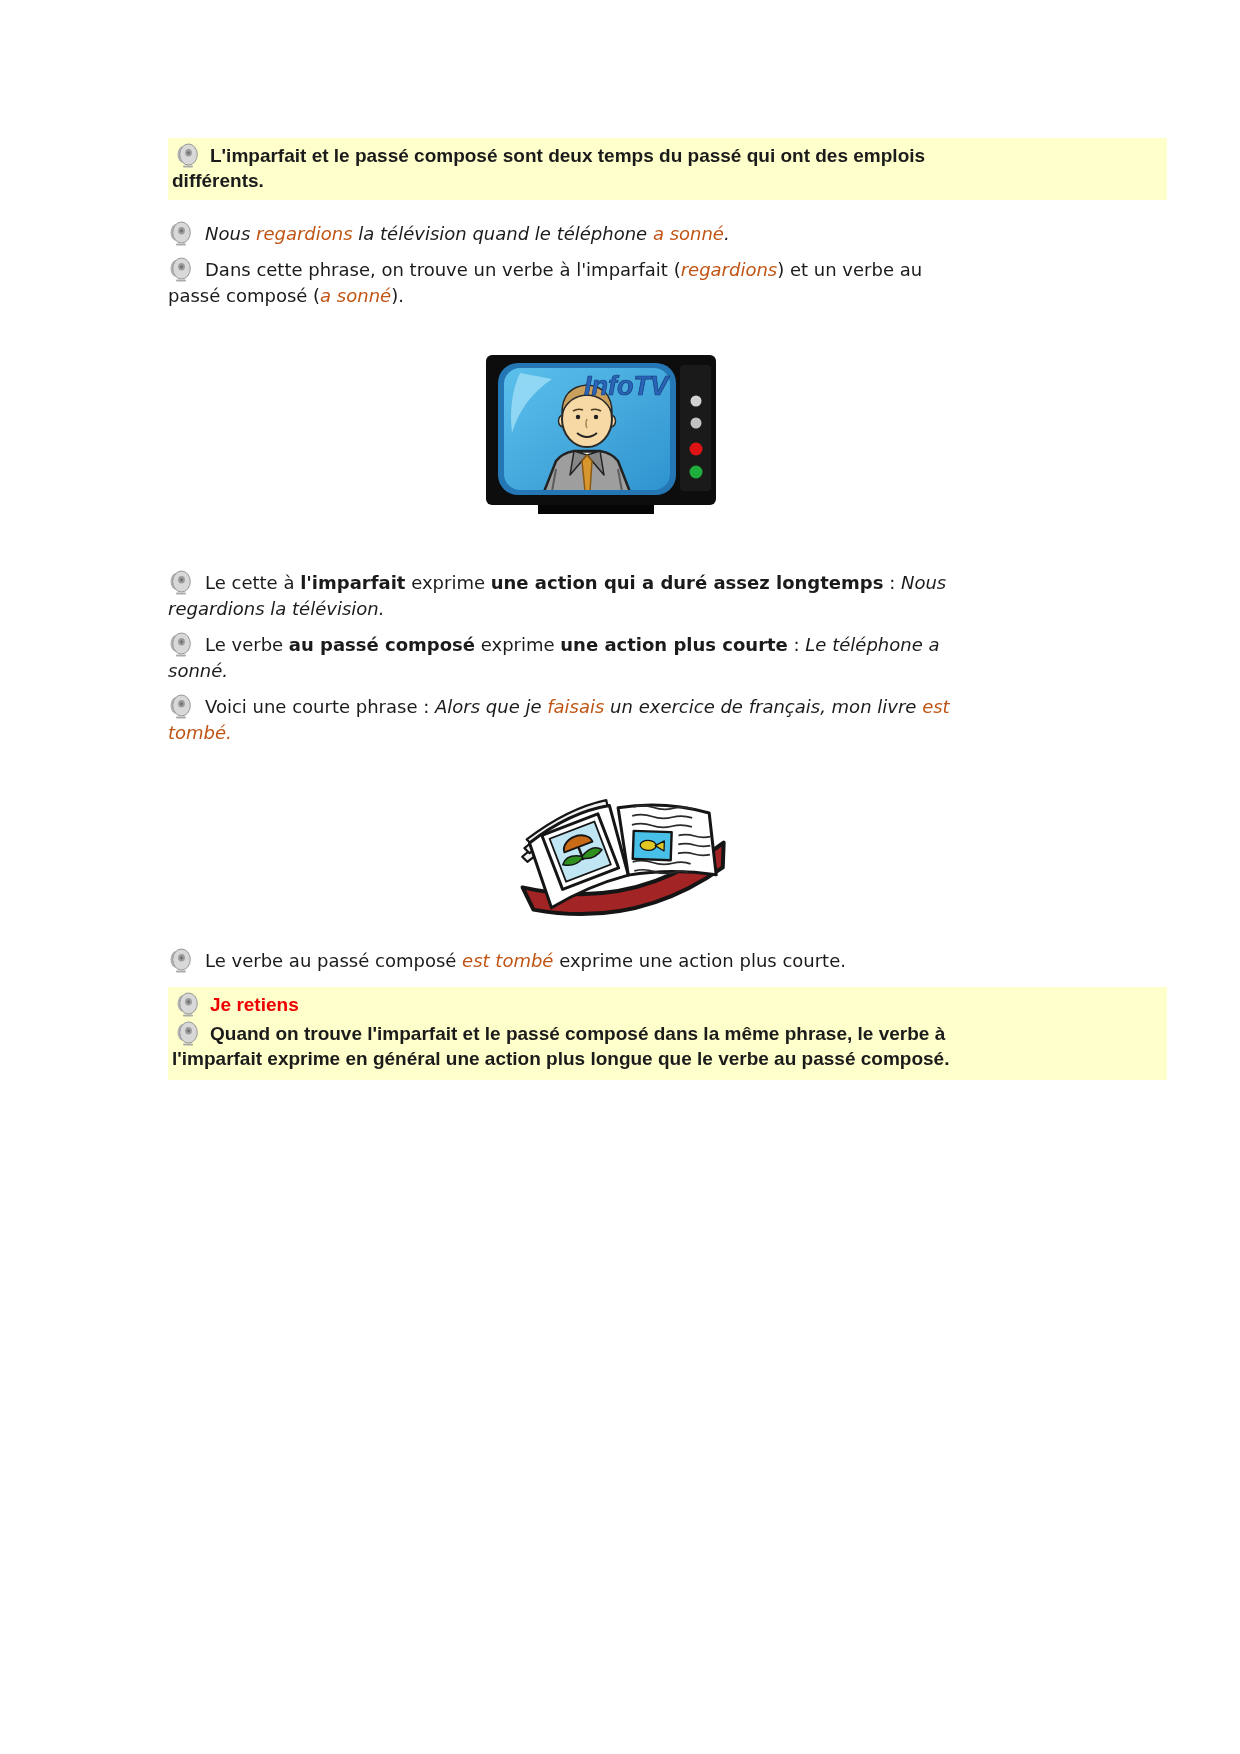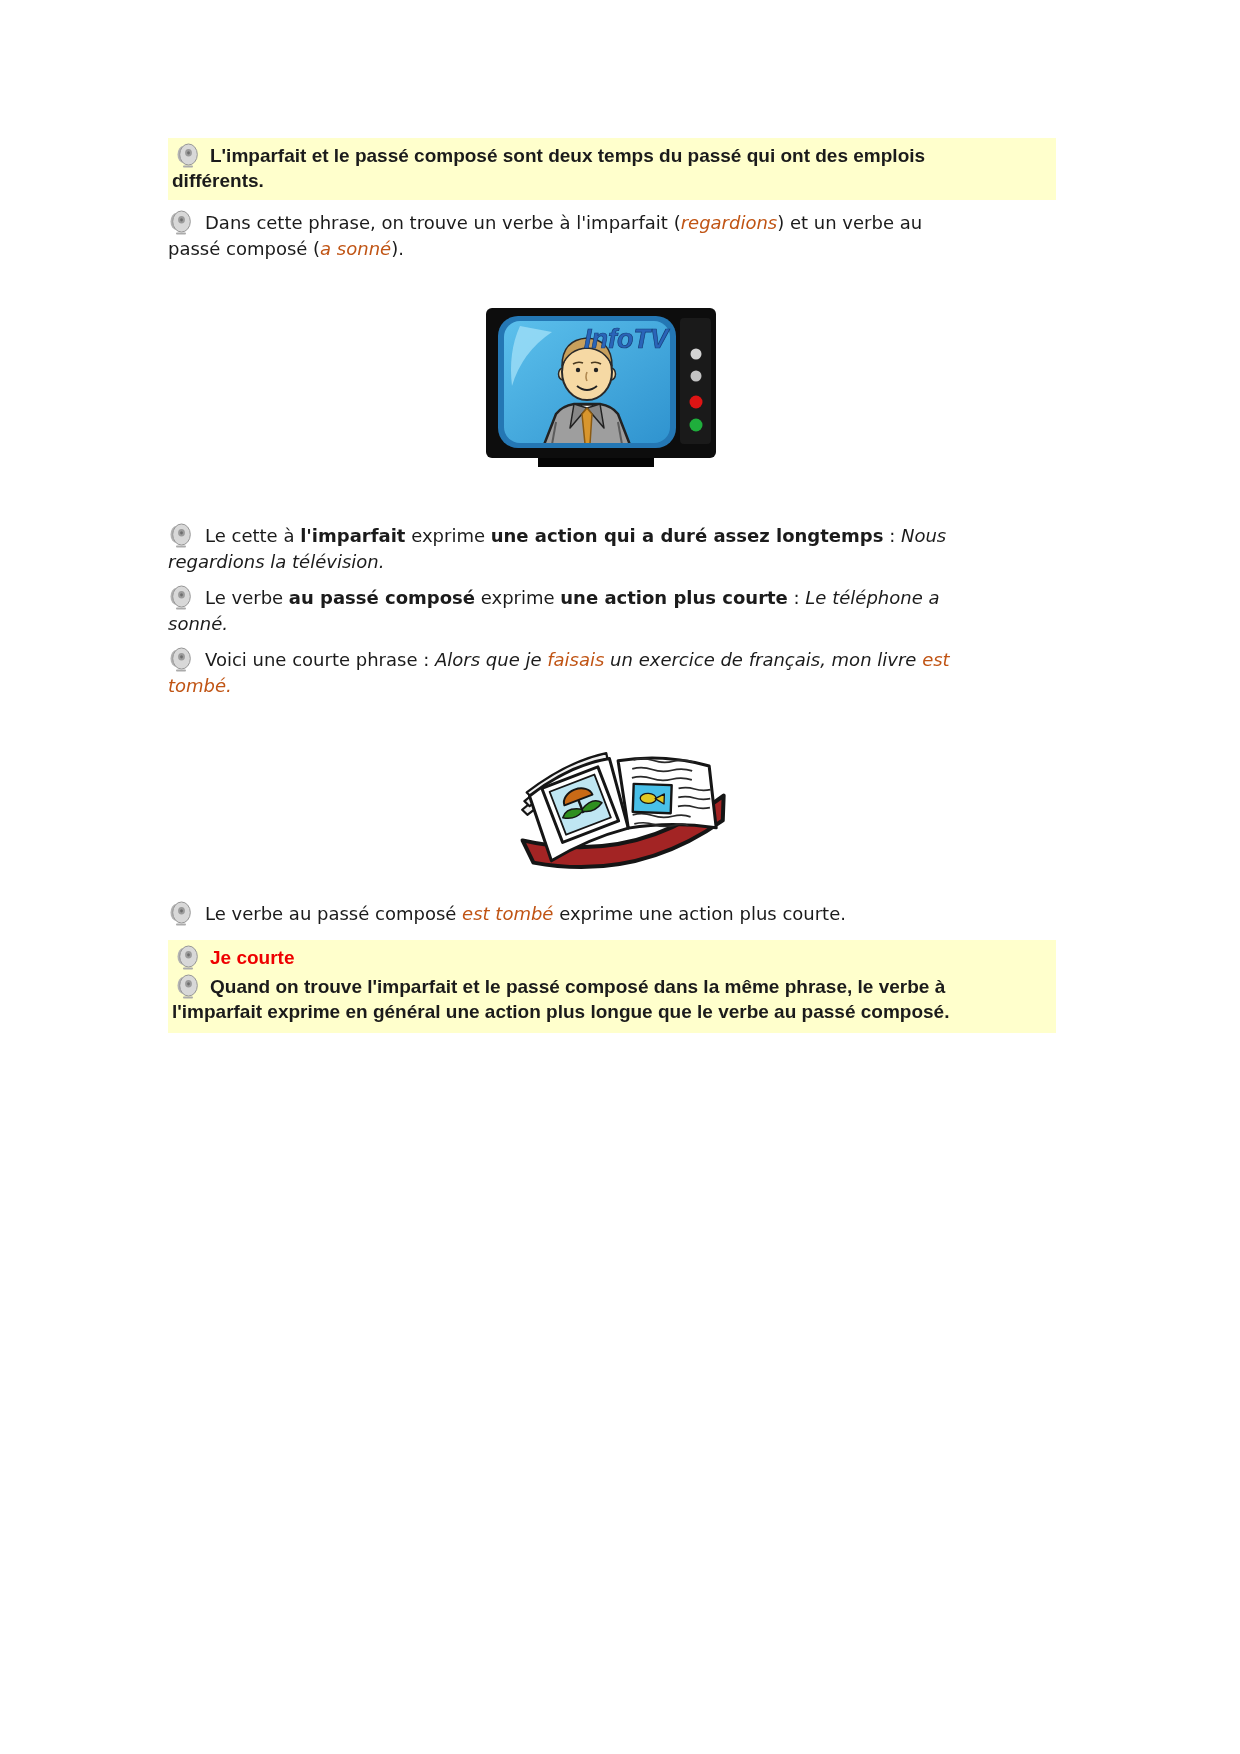--- a/index.html
+++ b/index.html
@@ -11,21 +11,21 @@
     position: relative;
   }
   .content {
     position: absolute;
     left: 168px; top: 138px;
     width: 888px;
   }
   
   .hl-box {
     background: #FFFFCC;
-    width: 888px;
+    width: 999px;
     padding: 4px 8px 7px 4px;
     font-family: "Liberation Sans", sans-serif;
     font-weight: bold;
     font-size: 19px;
     line-height: 25px;
   }
   .hl-box .inner { max-width: 820px; }
   
   h2.section-heading {
     margin-top: 13px;
@@ -79,20 +79,29 @@
         <ellipse cx="8.5" cy="12.5" rx="6" ry="8.5" fill="#b4b4b4"></ellipse>
         <ellipse cx="13.5" cy="12.5" rx="8.8" ry="10.5" fill="#d8d8d8" stroke="#969696" stroke-width="1"></ellipse>
         <ellipse cx="13.5" cy="10.8" rx="3.4" ry="3.8" fill="#9b9b9b"></ellipse>
         <ellipse cx="13.5" cy="10.8" rx="1.4" ry="1.6" fill="#6e6e6e"></ellipse>
         <rect x="8" y="23.6" width="10" height="1.9" rx="0.95" fill="#ababab"></rect>
       </svg></span><span>L'imparfait et le passé composé sont deux temps du passé qui ont des emplois différents.</span>
     </div>
   </div>
 
 
+  <p class="para it first-after-heading">
+    <span class="spk"><svg width="24" height="26" viewBox="0 0 24 26">
+        <ellipse cx="8.5" cy="12.5" rx="6" ry="8.5" fill="#b4b4b4"></ellipse>
+        <ellipse cx="13.5" cy="12.5" rx="8.8" ry="10.5" fill="#d8d8d8" stroke="#969696" stroke-width="1"></ellipse>
+        <ellipse cx="13.5" cy="10.8" rx="3.4" ry="3.8" fill="#9b9b9b"></ellipse>
+        <ellipse cx="13.5" cy="10.8" rx="1.4" ry="1.6" fill="#6e6e6e"></ellipse>
+        <rect x="8" y="23.6" width="10" height="1.9" rx="0.95" fill="#ababab"></rect>
+      </svg></span><span>Nous </span><span class="verb">regardions</span><span> la télévision quand le téléphone </span><span class="verb">a sonné</span><span>.</span>
+  </p>
 
   <p class="para">
     <span class="spk"><svg width="24" height="26" viewBox="0 0 24 26">
         <ellipse cx="8.5" cy="12.5" rx="6" ry="8.5" fill="#b4b4b4"></ellipse>
         <ellipse cx="13.5" cy="12.5" rx="8.8" ry="10.5" fill="#d8d8d8" stroke="#969696" stroke-width="1"></ellipse>
         <ellipse cx="13.5" cy="10.8" rx="3.4" ry="3.8" fill="#9b9b9b"></ellipse>
         <ellipse cx="13.5" cy="10.8" rx="1.4" ry="1.6" fill="#6e6e6e"></ellipse>
         <rect x="8" y="23.6" width="10" height="1.9" rx="0.95" fill="#ababab"></rect>
       </svg></span><span>Dans cette phrase, on trouve un verbe à l'imparfait (</span><span class="verb">regardions</span><span>) et un verbe au passé composé (</span><span class="verb">a sonné</span><span>).</span>
   </p>
@@ -229,21 +238,21 @@
   </p>
 
   <div class="hl-box retain-box">
     <div class="inner">
       <span class="spk"><svg width="24" height="26" viewBox="0 0 24 26">
         <ellipse cx="8.5" cy="12.5" rx="6" ry="8.5" fill="#b4b4b4"></ellipse>
         <ellipse cx="13.5" cy="12.5" rx="8.8" ry="10.5" fill="#d8d8d8" stroke="#969696" stroke-width="1"></ellipse>
         <ellipse cx="13.5" cy="10.8" rx="3.4" ry="3.8" fill="#9b9b9b"></ellipse>
         <ellipse cx="13.5" cy="10.8" rx="1.4" ry="1.6" fill="#6e6e6e"></ellipse>
         <rect x="8" y="23.6" width="10" height="1.9" rx="0.95" fill="#ababab"></rect>
-      </svg></span><span class="retain-title">Je courte</span>
+      </svg></span><span class="retain-title">Je retiens</span>
     </div>
     <div class="inner line2">
       <span class="spk"><svg width="24" height="26" viewBox="0 0 24 26">
         <ellipse cx="8.5" cy="12.5" rx="6" ry="8.5" fill="#b4b4b4"></ellipse>
         <ellipse cx="13.5" cy="12.5" rx="8.8" ry="10.5" fill="#d8d8d8" stroke="#969696" stroke-width="1"></ellipse>
         <ellipse cx="13.5" cy="10.8" rx="3.4" ry="3.8" fill="#9b9b9b"></ellipse>
         <ellipse cx="13.5" cy="10.8" rx="1.4" ry="1.6" fill="#6e6e6e"></ellipse>
         <rect x="8" y="23.6" width="10" height="1.9" rx="0.95" fill="#ababab"></rect>
       </svg></span><span>Quand on trouve l'imparfait et le passé composé dans la même phrase, le verbe à l'imparfait exprime en général une action plus longue que le verbe au passé composé.</span>
     </div>

